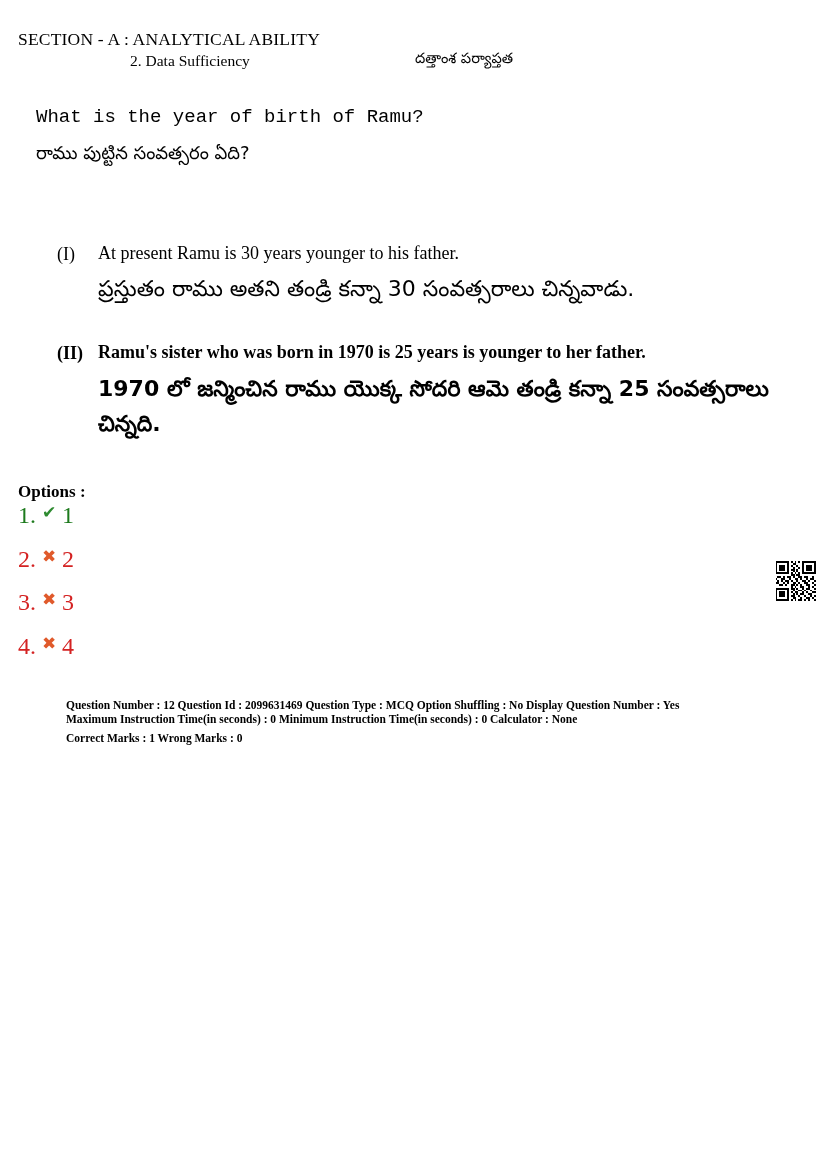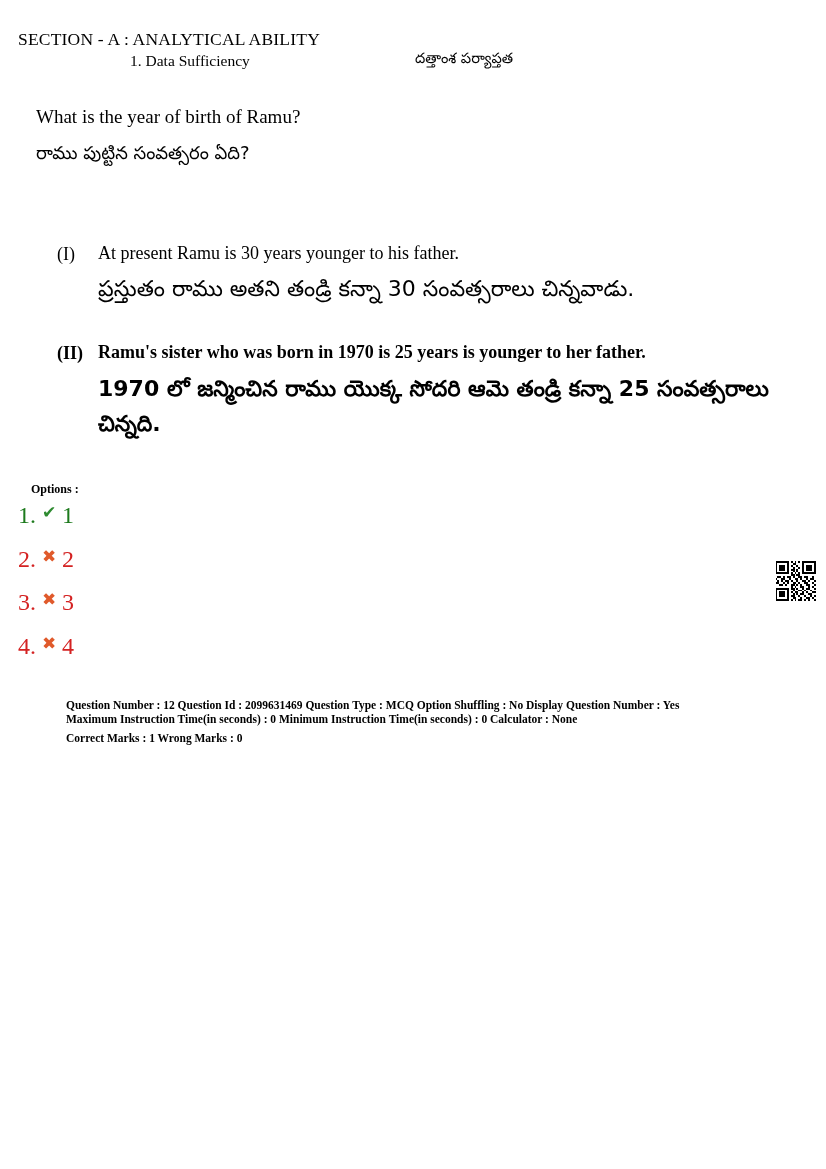--- a/index.html
+++ b/index.html
@@ -47,20 +47,21 @@
     white-space: nowrap;
   }
 
   
   .stem-en {
     position: absolute;
     left: 36px;
     top: 106px;
     font-size: 19px;
     white-space: nowrap;
+    font-family: Liberation Mono, monospace;
   }
   .stem-te {
     position: absolute;
     left: 36px;
     top: 142px;
     font-size: 18px;
     font-family: "DejaVu Sans", "Liberation Sans", sans-serif;
     white-space: nowrap;
   }
 
@@ -102,24 +103,23 @@
   }
   .gap-te-1 { margin-top: 16px; }
   .gap-te-2 { margin-top: 17px; }
   .gap-te-3 { margin-top: 13px; }
 
   
   .options-label {
     position: absolute;
     left: 18px;
     top: 482px;
-    font-size: 12px;
+    font-size: 17px;
     font-weight: bold;
     white-space: nowrap;
-    margin-left: 13px;
   }
   .options-list {
     position: absolute;
     left: 18px;
     top: 503px;
     width: 220px;
   }
   .option-row {
     height: 43.5px;
     display: flex;
@@ -164,21 +164,21 @@
   }
   .meta-line { display: block; margin-left: 48px; }
   .meta-line-3 { margin-top: 6px; }
 </style>
 </head>
 <body>
 
 <div class="page">
 
   <div class="section-title">SECTION - A : ANALYTICAL ABILITY</div>
-  <div class="subsection-title">1. Data Sufficiency</div>
+  <div class="subsection-title">2. Data Sufficiency</div>
   <div class="subsection-title-te">దత్తాంశ పర్యాప్తత</div>
 
   <div class="stem-en">What is the year of birth of Ramu?</div>
   <div class="stem-te">రాము పుట్టిన సంవత్సరం ఏది?</div>
 
   <div class="statement stmt-1">
     <div class="stmt-row">
       <span class="stmt-label">(I)</span>
       <span class="stmt-body">
         <span class="stmt-line-en">At present Ramu is 30 years younger to his father.</span>

